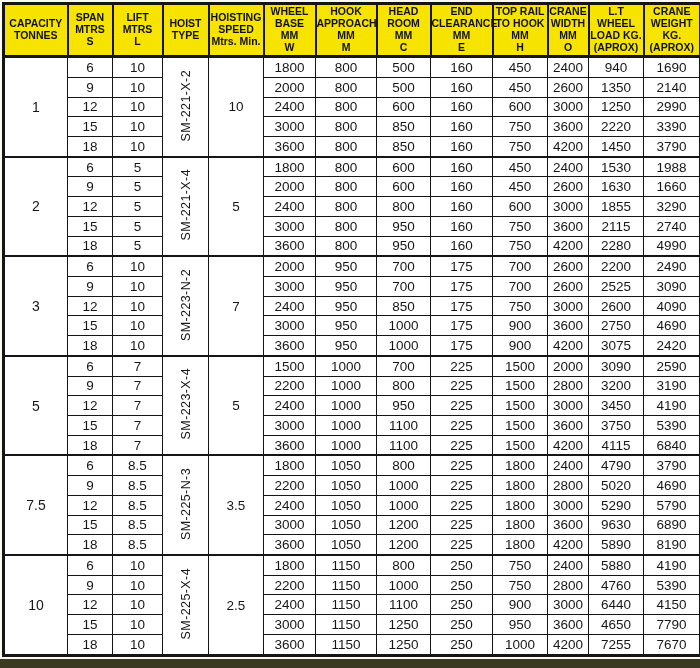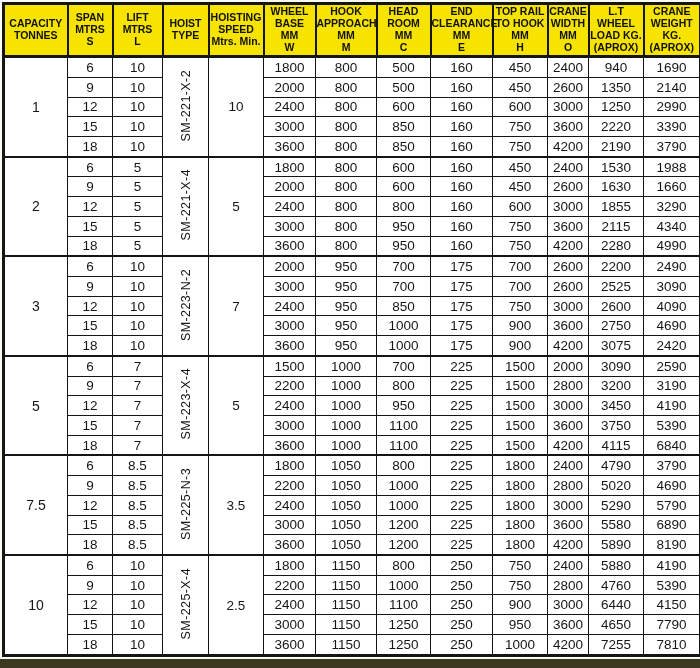--- a/index.html
+++ b/index.html
@@ -196,21 +196,21 @@
         </tr>
         <tr>
           <td>18</td>
           <td>10</td>
           <td>3600</td>
           <td>800</td>
           <td>850</td>
           <td>160</td>
           <td>750</td>
           <td>4200</td>
-          <td>2190</td>
+          <td>1450</td>
           <td>3790</td>
         </tr>
         <tr class="block-start">
           <td class="cap" rowspan="5">2</td>
           <td>6</td>
           <td>5</td>
           <td rowspan="5"><span class="vtext">SM-221-X-4</span></td>
           <td class="speed" rowspan="5">5</td>
           <td>1800</td>
           <td>800</td>
@@ -248,21 +248,21 @@
         <tr>
           <td>15</td>
           <td>5</td>
           <td>3000</td>
           <td>800</td>
           <td>950</td>
           <td>160</td>
           <td>750</td>
           <td>3600</td>
           <td>2115</td>
-          <td>4340</td>
+          <td>2740</td>
         </tr>
         <tr>
           <td>18</td>
           <td>5</td>
           <td>3600</td>
           <td>800</td>
           <td>950</td>
           <td>160</td>
           <td>750</td>
           <td>4200</td>
@@ -436,21 +436,21 @@
         </tr>
         <tr>
           <td>15</td>
           <td>8.5</td>
           <td>3000</td>
           <td>1050</td>
           <td>1200</td>
           <td>225</td>
           <td>1800</td>
           <td>3600</td>
-          <td>5580</td>
+          <td>9630</td>
           <td>6890</td>
         </tr>
         <tr>
           <td>18</td>
           <td>8.5</td>
           <td>3600</td>
           <td>1050</td>
           <td>1200</td>
           <td>225</td>
           <td>1800</td>
@@ -512,18 +512,18 @@
         <tr>
           <td>18</td>
           <td>10</td>
           <td>3600</td>
           <td>1150</td>
           <td>1250</td>
           <td>250</td>
           <td>1000</td>
           <td>4200</td>
           <td>7255</td>
-          <td>7810</td>
+          <td>7670</td>
         </tr>
       </tbody>
   </table>
   <div class="strip"></div>
 </div>
 
 </body></html>

